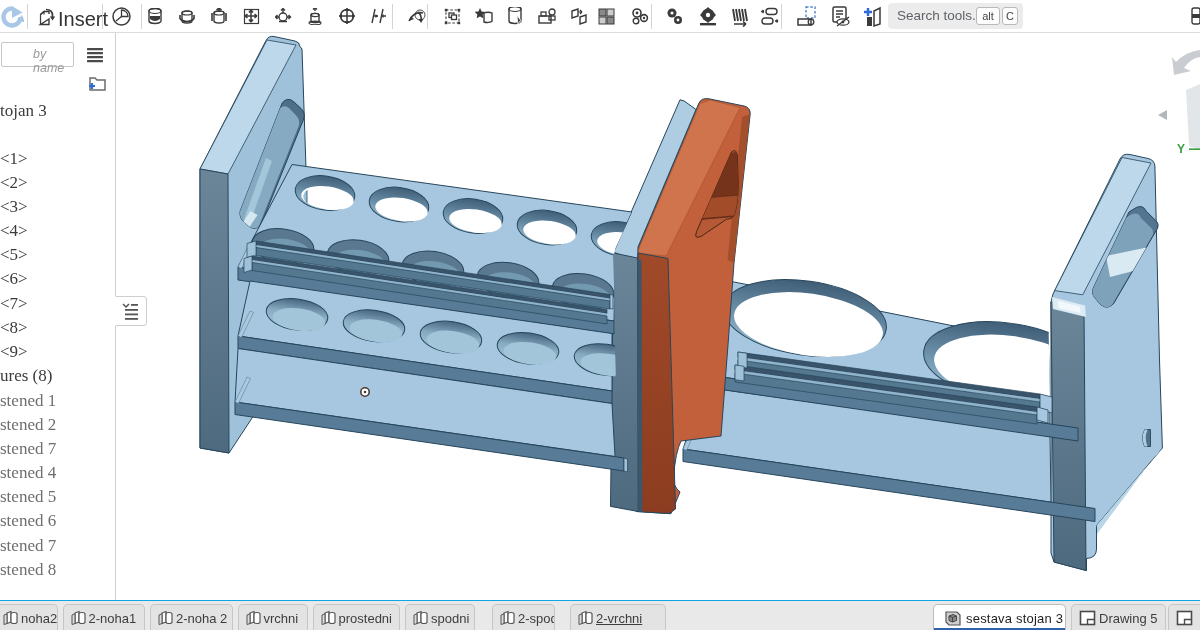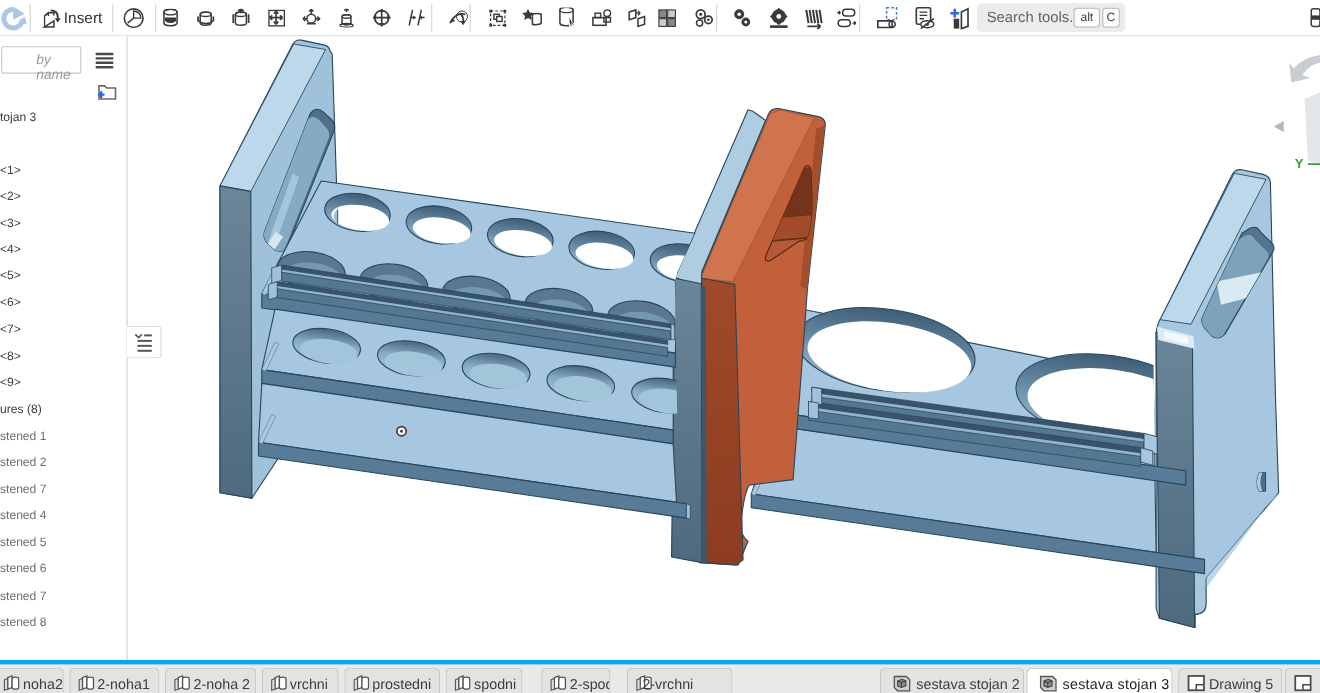--- a/index.html
+++ b/index.html
@@ -4,39 +4,39 @@
 <style>
   * { margin:0; padding:0; box-sizing:border-box; }
   html,body { width:1200px; height:630px; overflow:hidden; background:#fff;
     font-family:"Liberation Sans", sans-serif; }
   #stage { position:relative; width:1200px; height:630px; background:#fff; overflow:hidden; }
   #scene { position:absolute; left:0; top:0; }
   #toolbar { position:absolute; left:0; top:0; width:1200px; height:33px;
     background:#fff; border-bottom:1px solid #dcdcdc; }
   .sep { position:absolute; top:4px; width:1px; height:25px; background:#d4d4d4; }
   .ticon { position:absolute; }
-  #insertTxt { position:absolute; left:58px; top:8px; font-size:14px; color:#333; }
+  #insertTxt { position:absolute; left:58px; top:8px; font-size:20px; color:#333; }
   #searchBox { position:absolute; left:888px; top:3px; width:135px; height:26px;
     background:#ececec; border-radius:4px; }
   #searchBox .stxt { position:absolute; left:9px; top:5px; font-size:13.5px; color:#5f6368; }
   .keycap { position:absolute; top:4px; height:18px; background:#fdfdfd;
     border:1px solid #b9b9b9; border-radius:3px; font-size:11px; color:#444;
     text-align:center; line-height:16px; }
   #lpanel { position:absolute; left:0; top:33px; width:116px; height:567px;
     background:#fff; border-right:1px solid #d0d0d0; }
   #fbox { position:absolute; left:1px; top:9px; width:73px; height:25px;
     border:1px solid #c6c6c6; border-radius:2px; background:#fff; }
   #fbox span { position:absolute; left:3px; top:4px; font-style:italic; color:#9a9a9a; font-size:12.5px;margin-left:28px; }
-  .treeitem { position:absolute; left:0; font-size:11px; color:#3b3b3b; white-space:nowrap; }
+  .treeitem { position:absolute; left:0; font-size:17px; color:#3b3b3b; white-space:nowrap;font-family:Liberation Serif, serif; }
   .treegray { color:#6e6e6e; }
   #collapsetab { position:absolute; left:115px; top:296px; width:32px; height:30px;
     background:#fff; border:1px solid #cfcfcf; border-left:1px solid #fff;
     border-radius:0 4px 4px 0; }
   #tabbar { position:absolute; left:0; top:600px; width:1200px; height:30px;
-    background:#e9e9e9; border-top:4px solid #0ea5e9; }
+    background:#e9e9e9; border-top:1px solid #0ea5e9; }
   .tab { position:absolute; top:3px; height:27px; background:#e3e3e3;
     border:1px solid #c6c6c6; border-bottom:none; border-radius:5px 5px 0 0;
     font-size:13px; color:#3d3d3d; white-space:nowrap; overflow:hidden; }
   .tab .lbl { position:absolute; top:6px; }
   .tabactive { background:#fff; color:#1c1c1c; border-color:#bdbdbd; }
   .bluebar { position:absolute; left:0px; bottom:0px; height:3px; background:#3061ad; }
   .ticn { position:absolute; top:5px; }
 </style>
 </head>
 <body>
@@ -485,29 +485,21 @@
           <path d="M 2,5 L 5,3.8 L 5,13.5 L 2,14.5 Z" fill="#ddd" stroke="#555" stroke-width="1"></path>
         </svg>
         <span class="lbl" style="left:25px;">2-spodni</span>
       </div>
 <div class="tab" style="left:570px;width:96px">
         <svg class="ticn" style="left:6px" width="16" height="17" viewBox="0 0 16 17">
           <path d="M 5,3 L 9,1.5 L 9,12 L 5,13.5 Z" fill="#fff" stroke="#555" stroke-width="1.2"></path>
           <path d="M 9,4 A 3,1.5 0 0 1 15,4 L 15,12 A 3,1.5 0 0 1 9,12 Z" fill="#fff" stroke="#555" stroke-width="1.2"></path>
           <path d="M 2,5 L 5,3.8 L 5,13.5 L 2,14.5 Z" fill="#ddd" stroke="#555" stroke-width="1"></path>
         </svg>
-        <span class="lbl" style="left:13px;">2-vrchni</span>
-      </div>
-<div class="tab" style="left:800px;width:131px">
-        <svg class="ticn" style="left:10px" width="17" height="17" viewBox="0 0 17 17">
-          <path d="M 2,2 L 13,2 L 16,5 L 16,15 L 5,15 L 2,12 Z" fill="#cfcfcf" stroke="#555" stroke-width="1.2"></path>
-          <path d="M 5,6 L 9,4.5 L 12.5,6 L 12.5,10.5 L 8.5,12 L 5,10.5 Z" fill="#8a8a8a" stroke="#444" stroke-width="1"></path>
-          <path d="M 5,6 L 8.5,7.5 L 12.5,6 M 8.5,7.5 L 8.5,12" fill="none" stroke="#444" stroke-width="1"></path>
-        </svg>
-        <span class="lbl" style="left:32px;">sestava stojan 2</span>
+        <span class="lbl" style="left:25px;text-decoration:underline;">2-vrchni</span>
       </div>
 <div class="tab tabactive" style="left:933px;width:133px">
         <svg class="ticn" style="left:10px" width="17" height="17" viewBox="0 0 17 17">
           <path d="M 2,2 L 13,2 L 16,5 L 16,15 L 5,15 L 2,12 Z" fill="#cfcfcf" stroke="#555" stroke-width="1.2"></path>
           <path d="M 5,6 L 9,4.5 L 12.5,6 L 12.5,10.5 L 8.5,12 L 5,10.5 Z" fill="#8a8a8a" stroke="#444" stroke-width="1"></path>
           <path d="M 5,6 L 8.5,7.5 L 12.5,6 M 8.5,7.5 L 8.5,12" fill="none" stroke="#444" stroke-width="1"></path>
         </svg>
         <span class="lbl" style="left:32px;color:#1f1f1f;letter-spacing:0.2px;">sestava stojan 3</span>
         <span class="bluebar" style="width:131px"></span>
       </div>

